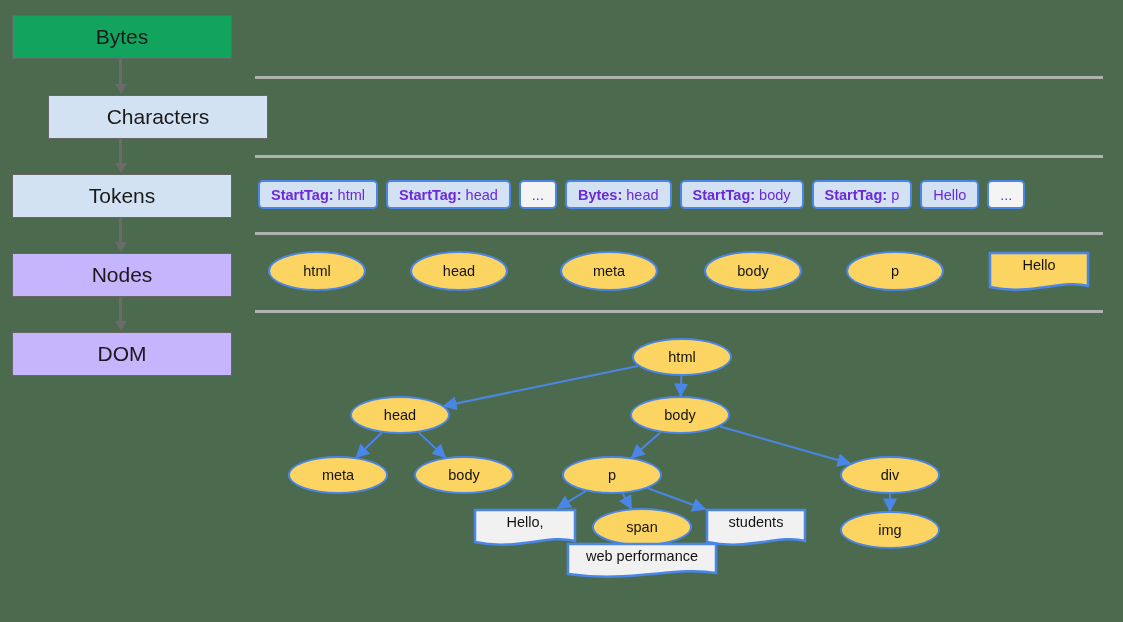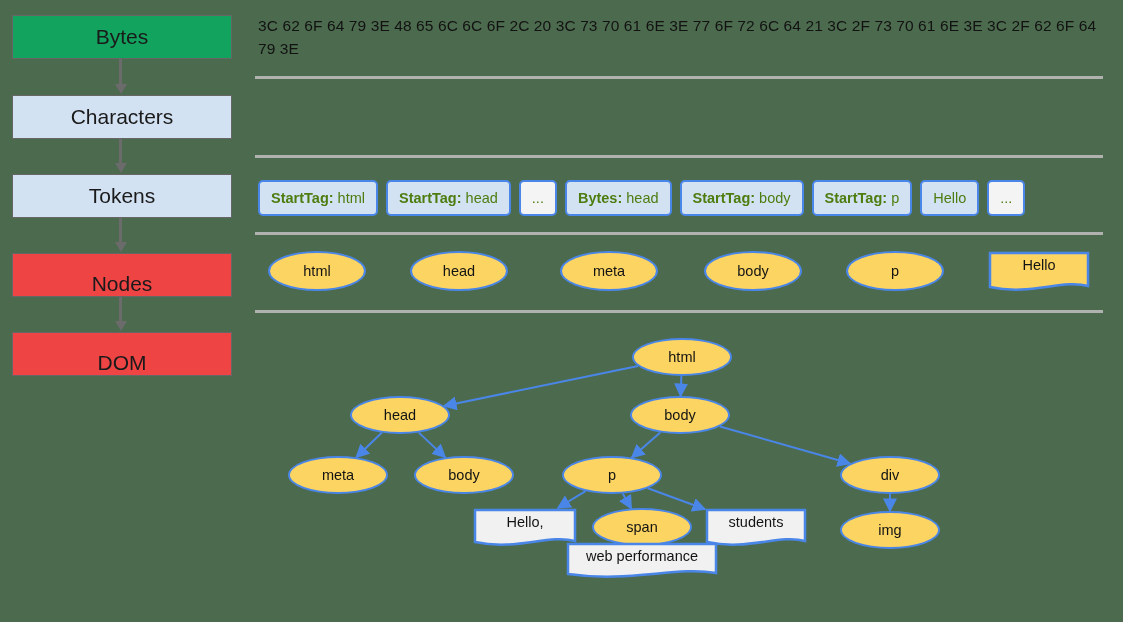--- a/index.html
+++ b/index.html
@@ -24,21 +24,21 @@
     border: 1.5px solid #666666;
     box-sizing: border-box;
     display: flex;
     align-items: center;
     justify-content: center;
     font-size: 21px;
     color: #1a1a1a;
   }
   .pipe-box.green  { background: #12a35f; }
   .pipe-box.blue   { background: #d3e2f3; }
-  .pipe-box.yellow { background: #ef4444; align-items: flex-end; }
+  .pipe-box.yellow { background: #c4b5fd; }
 
   .pipe-arrow {
     position: absolute;
     left: 119px;
     width: 3px;
     background: #6b6b6b;
   }
   .pipe-arrow::after {
     content: "";
     position: absolute;
@@ -69,31 +69,31 @@
   .chars-text {
     position: absolute;
     color: #121212;
     font-size: 17px;
     font-weight: bold;
   }
 
   
   .token-row { position: absolute; display: flex; align-items: center; }
   .token {
-    height: 36px;
+    height: 29px;
     box-sizing: border-box;
     border: 2px solid #4a86e8;
     border-radius: 5px;
     background: #d3e2f3;
     display: flex;
     align-items: center;
     justify-content: center;
     padding: 0 11px;
     font-size: 14.5px;
-    color: #4d7c0f;
+    color: #6d28d9;
     margin-right: 8px;
     white-space: nowrap;
   }
   .token.plain { background: #f4f4f4; }
   .token b { font-weight: bold; margin-right: 4px; }
 
   
   .node-row { position: absolute; }
   .ellipse {
     position: absolute;
@@ -147,21 +147,21 @@
 </head>
 <body>
 
 <div id="stage">
 
   <div id="pipeline">
       <div class="pipe-box green" style="top: 15px;">
         <span>Bytes</span>
       </div>
       <div class="pipe-arrow" style="top: 59px; height: 26px;"></div>
-      <div class="pipe-box blue" style="top: 95px;">
+      <div class="pipe-box blue" style="top: 95px; margin-left: 36px;">
         <span>Characters</span>
       </div>
       <div class="pipe-arrow" style="top: 139px; height: 25px;"></div>
       <div class="pipe-box blue" style="top: 174px;">
         <span>Tokens</span>
       </div>
       <div class="pipe-arrow" style="top: 218px; height: 25px;"></div>
       <div class="pipe-box yellow" style="top: 253px;">
         <span>Nodes</span>
       </div>
@@ -171,21 +171,20 @@
       </div>
     </div>
 
   <div id="dividers">
       <div class="divider" style="left: 255px; top: 76px; width: 848px;"></div>
       <div class="divider" style="left: 255px; top: 155px; width: 848px;"></div>
       <div class="divider" style="left: 255px; top: 232px; width: 848px;"></div>
       <div class="divider" style="left: 255px; top: 310px; width: 848px;"></div>
     </div>
 
-  <div class="bytes-text" style="left:258px; top:14px; width:850px;">3C 62 6F 64 79 3E 48 65 6C 6C 6F 2C 20 3C 73 70 61 6E 3E 77 6F 72 6C 64 21 3C 2F 73 70 61 6E 3E 3C 2F 62 6F 64 79 3E</div>
 
 
   <div class="token-row" id="token-row" style="left:258px; top:180px;">
       <div class="token">
         <b>StartTag:</b>
         <span>html</span>
       </div>
       <div class="token">
         <b>StartTag:</b>
         <span>head</span>

